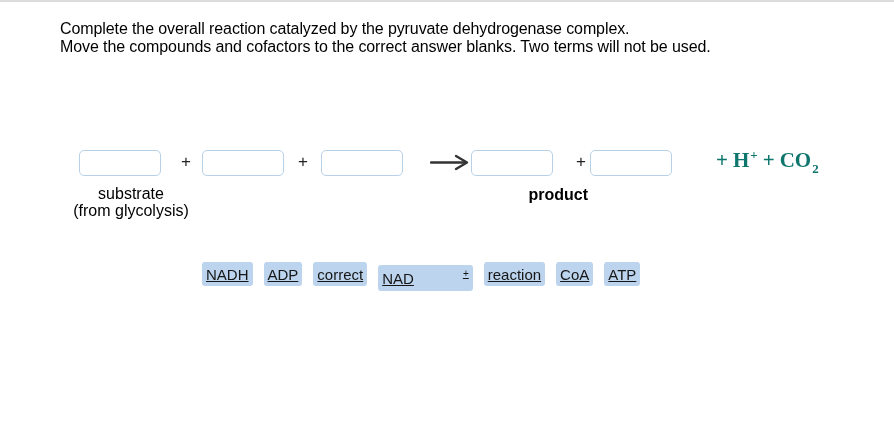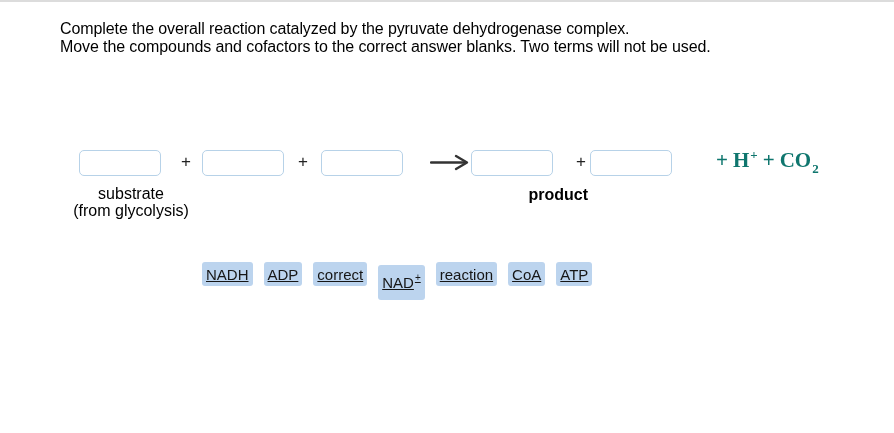--- a/index.html
+++ b/index.html
@@ -109,21 +109,21 @@
     height: 24px;
     padding: 0 4px;
     background: var(--chip-bg, #bcd4ee);
     border-radius: 3px;
     font-size: 15px;
     color: #161616;
     cursor: grab;
     white-space: nowrap;
     text-decoration: underline;
   }
-  .chip.lowered { margin-top: 3px; height: 35px; }
+  .chip.lowered { margin-top: 3px; height: 26px; gap: 48px; }
   .chip .chip-sup {
     font-size: 10px;
     position: relative;
     top: -5px;
     margin-left: 1px;
   }
 </style>
 </head>
 <body>
 

